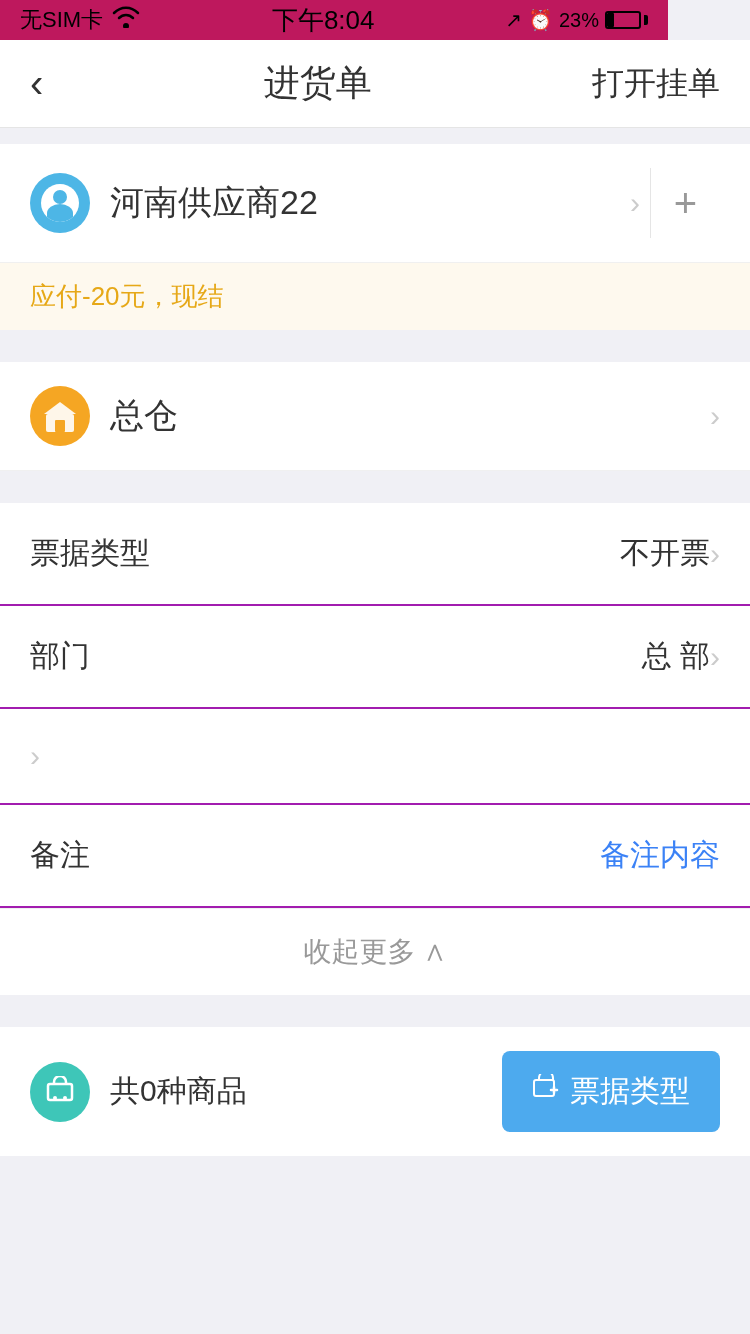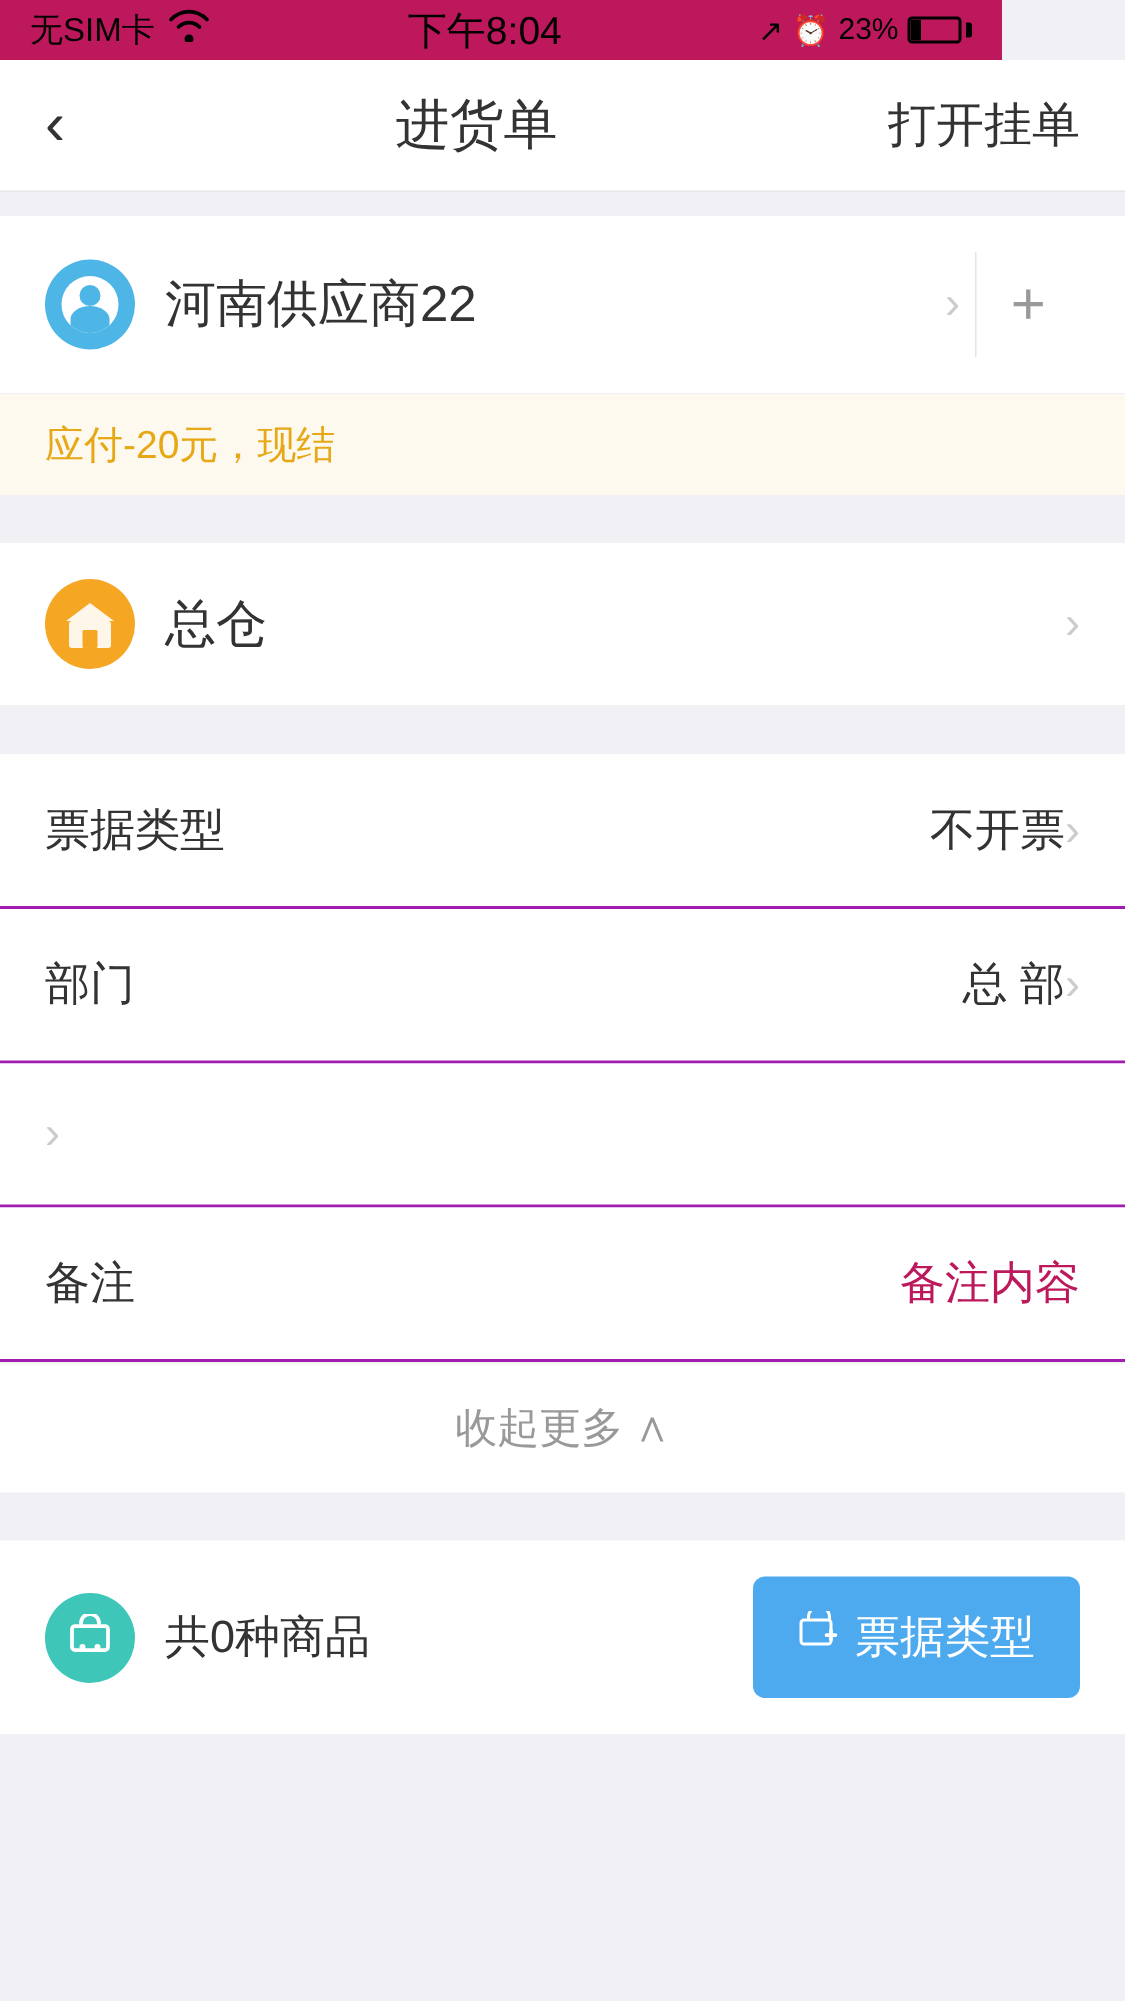--- a/index.html
+++ b/index.html
@@ -237,21 +237,21 @@
       color: #333;
       flex-shrink: 0;
     }
     .form-value {
       flex: 1;
       font-size: 30px;
       color: #333;
       text-align: right;
     }
     .form-value.placeholder {
-      color: #be185d;
+      color: #3b82f6;
     }
 
     
     .collapse-btn {
       display: flex;
       align-items: center;
       justify-content: center;
       background: #fff;
       padding: 24px 0;
       border-top: 1px solid #f0f0f0;

